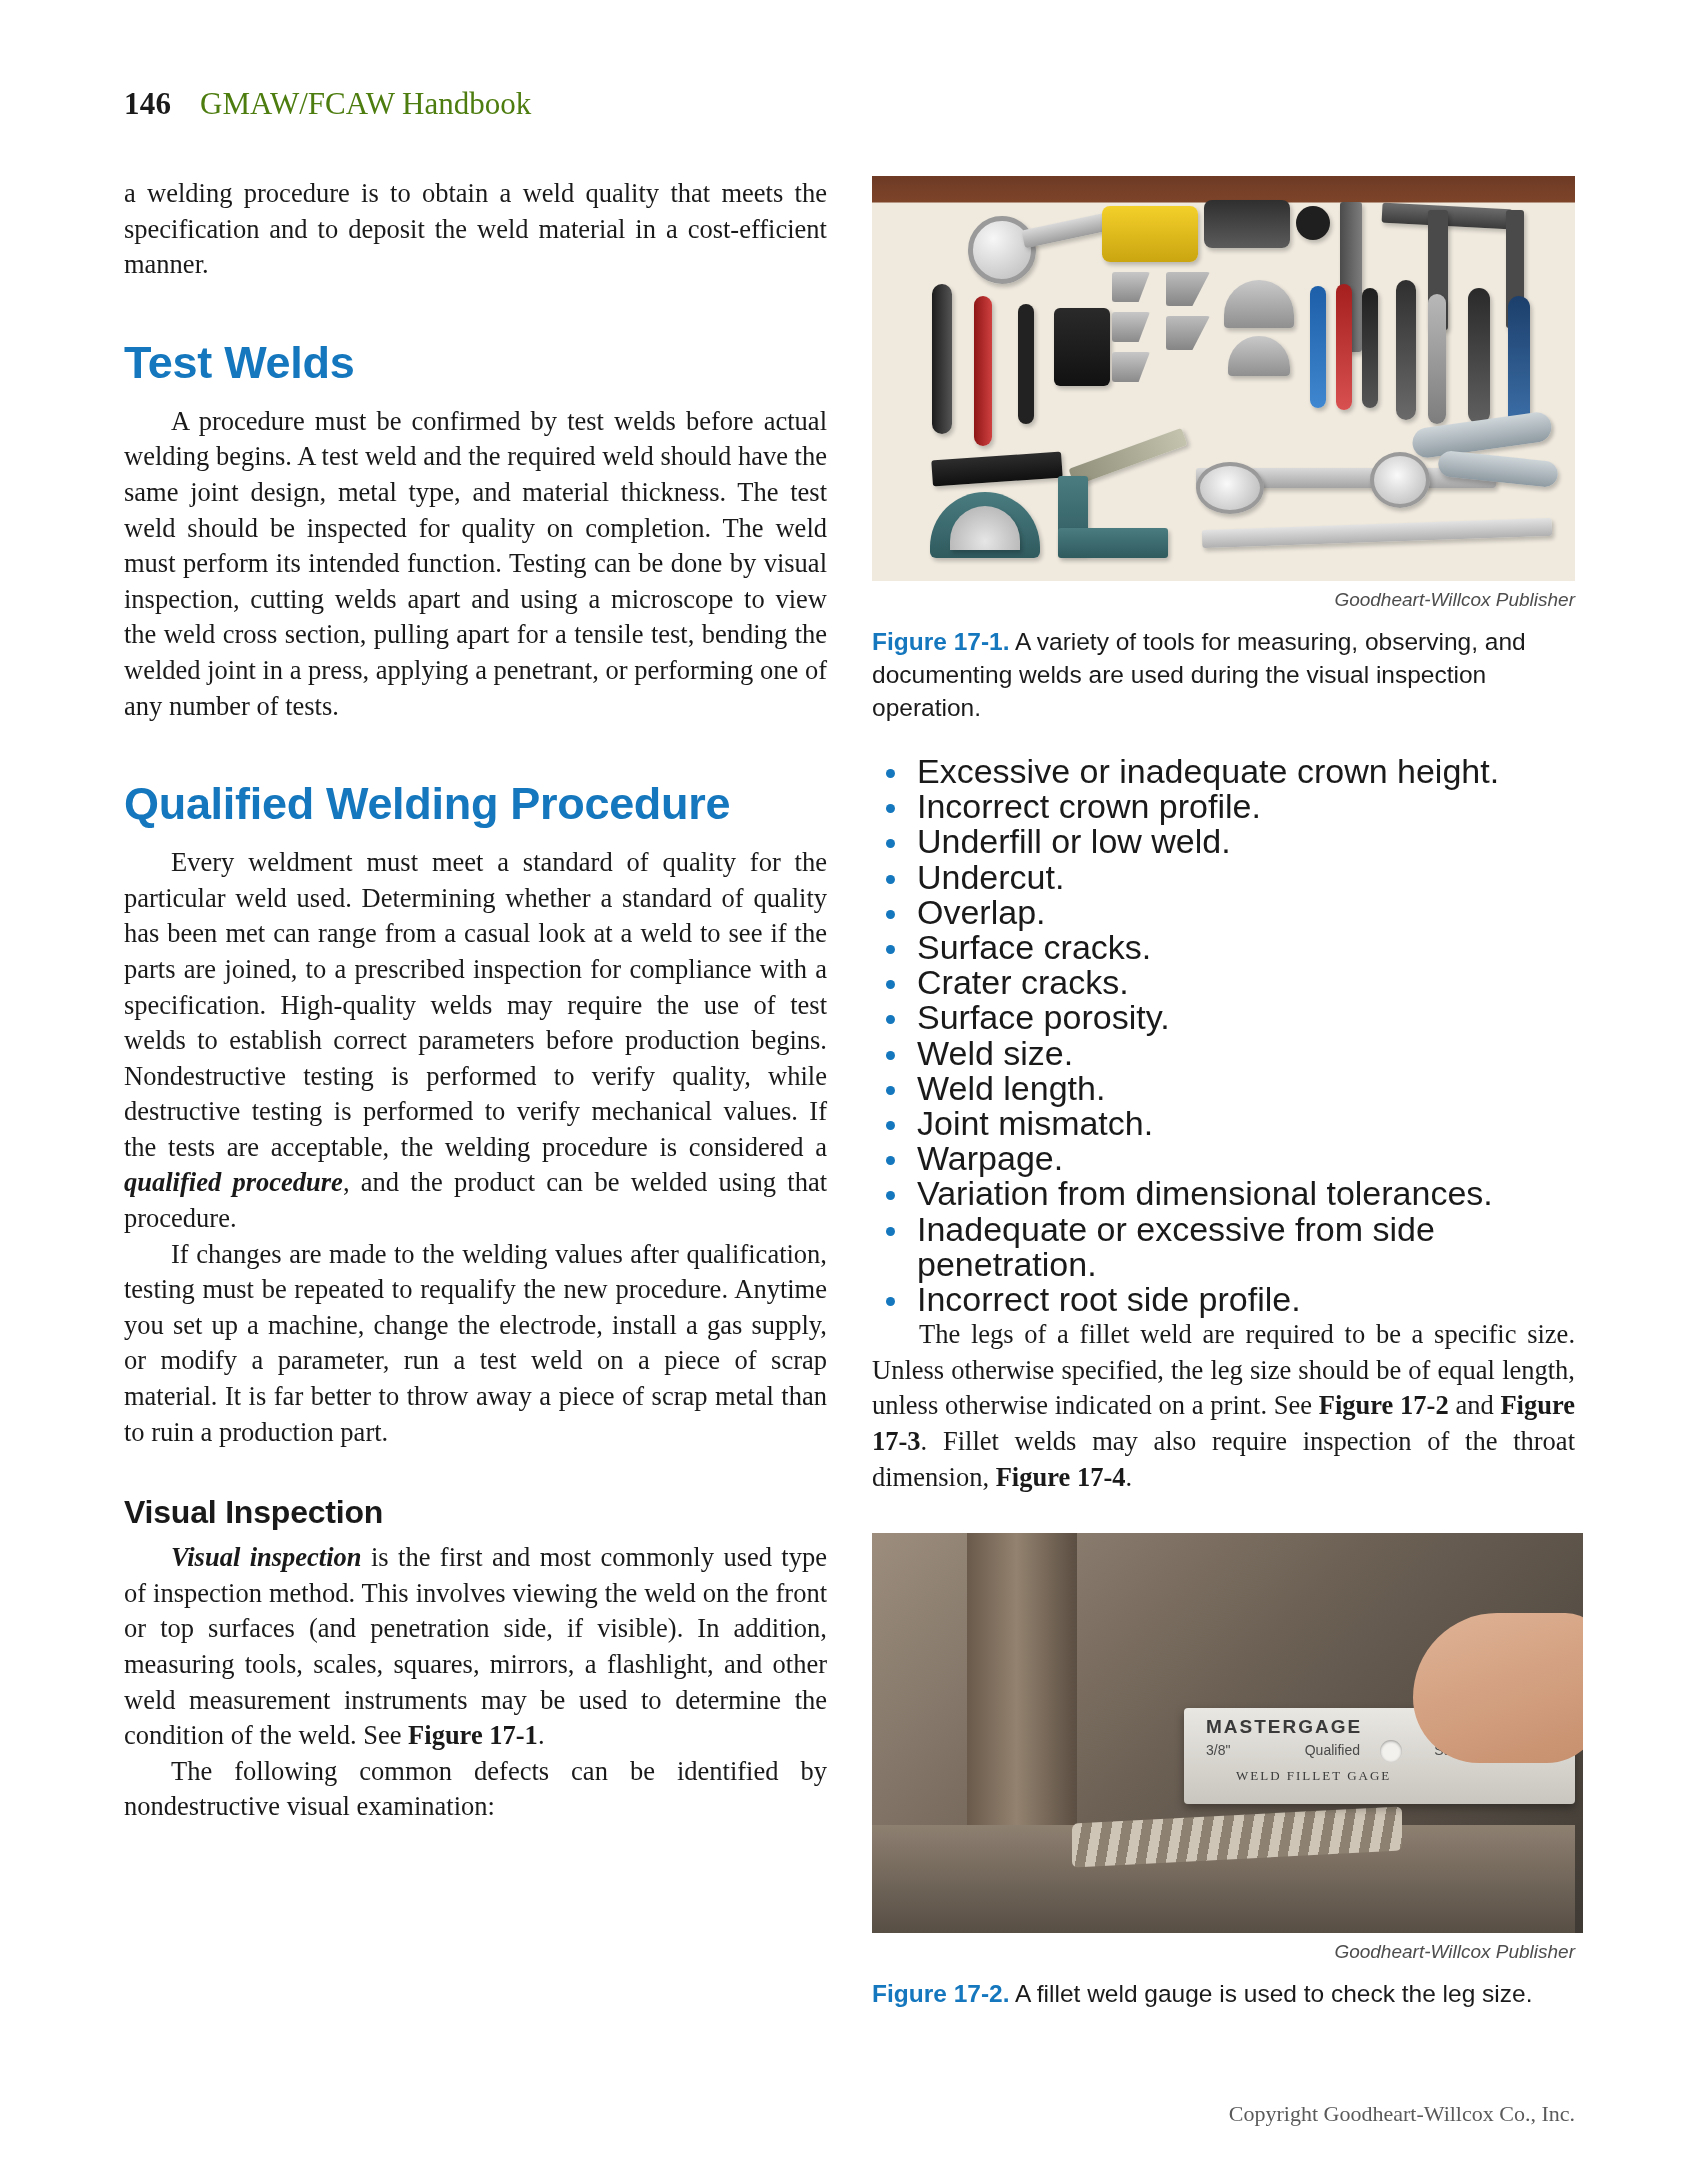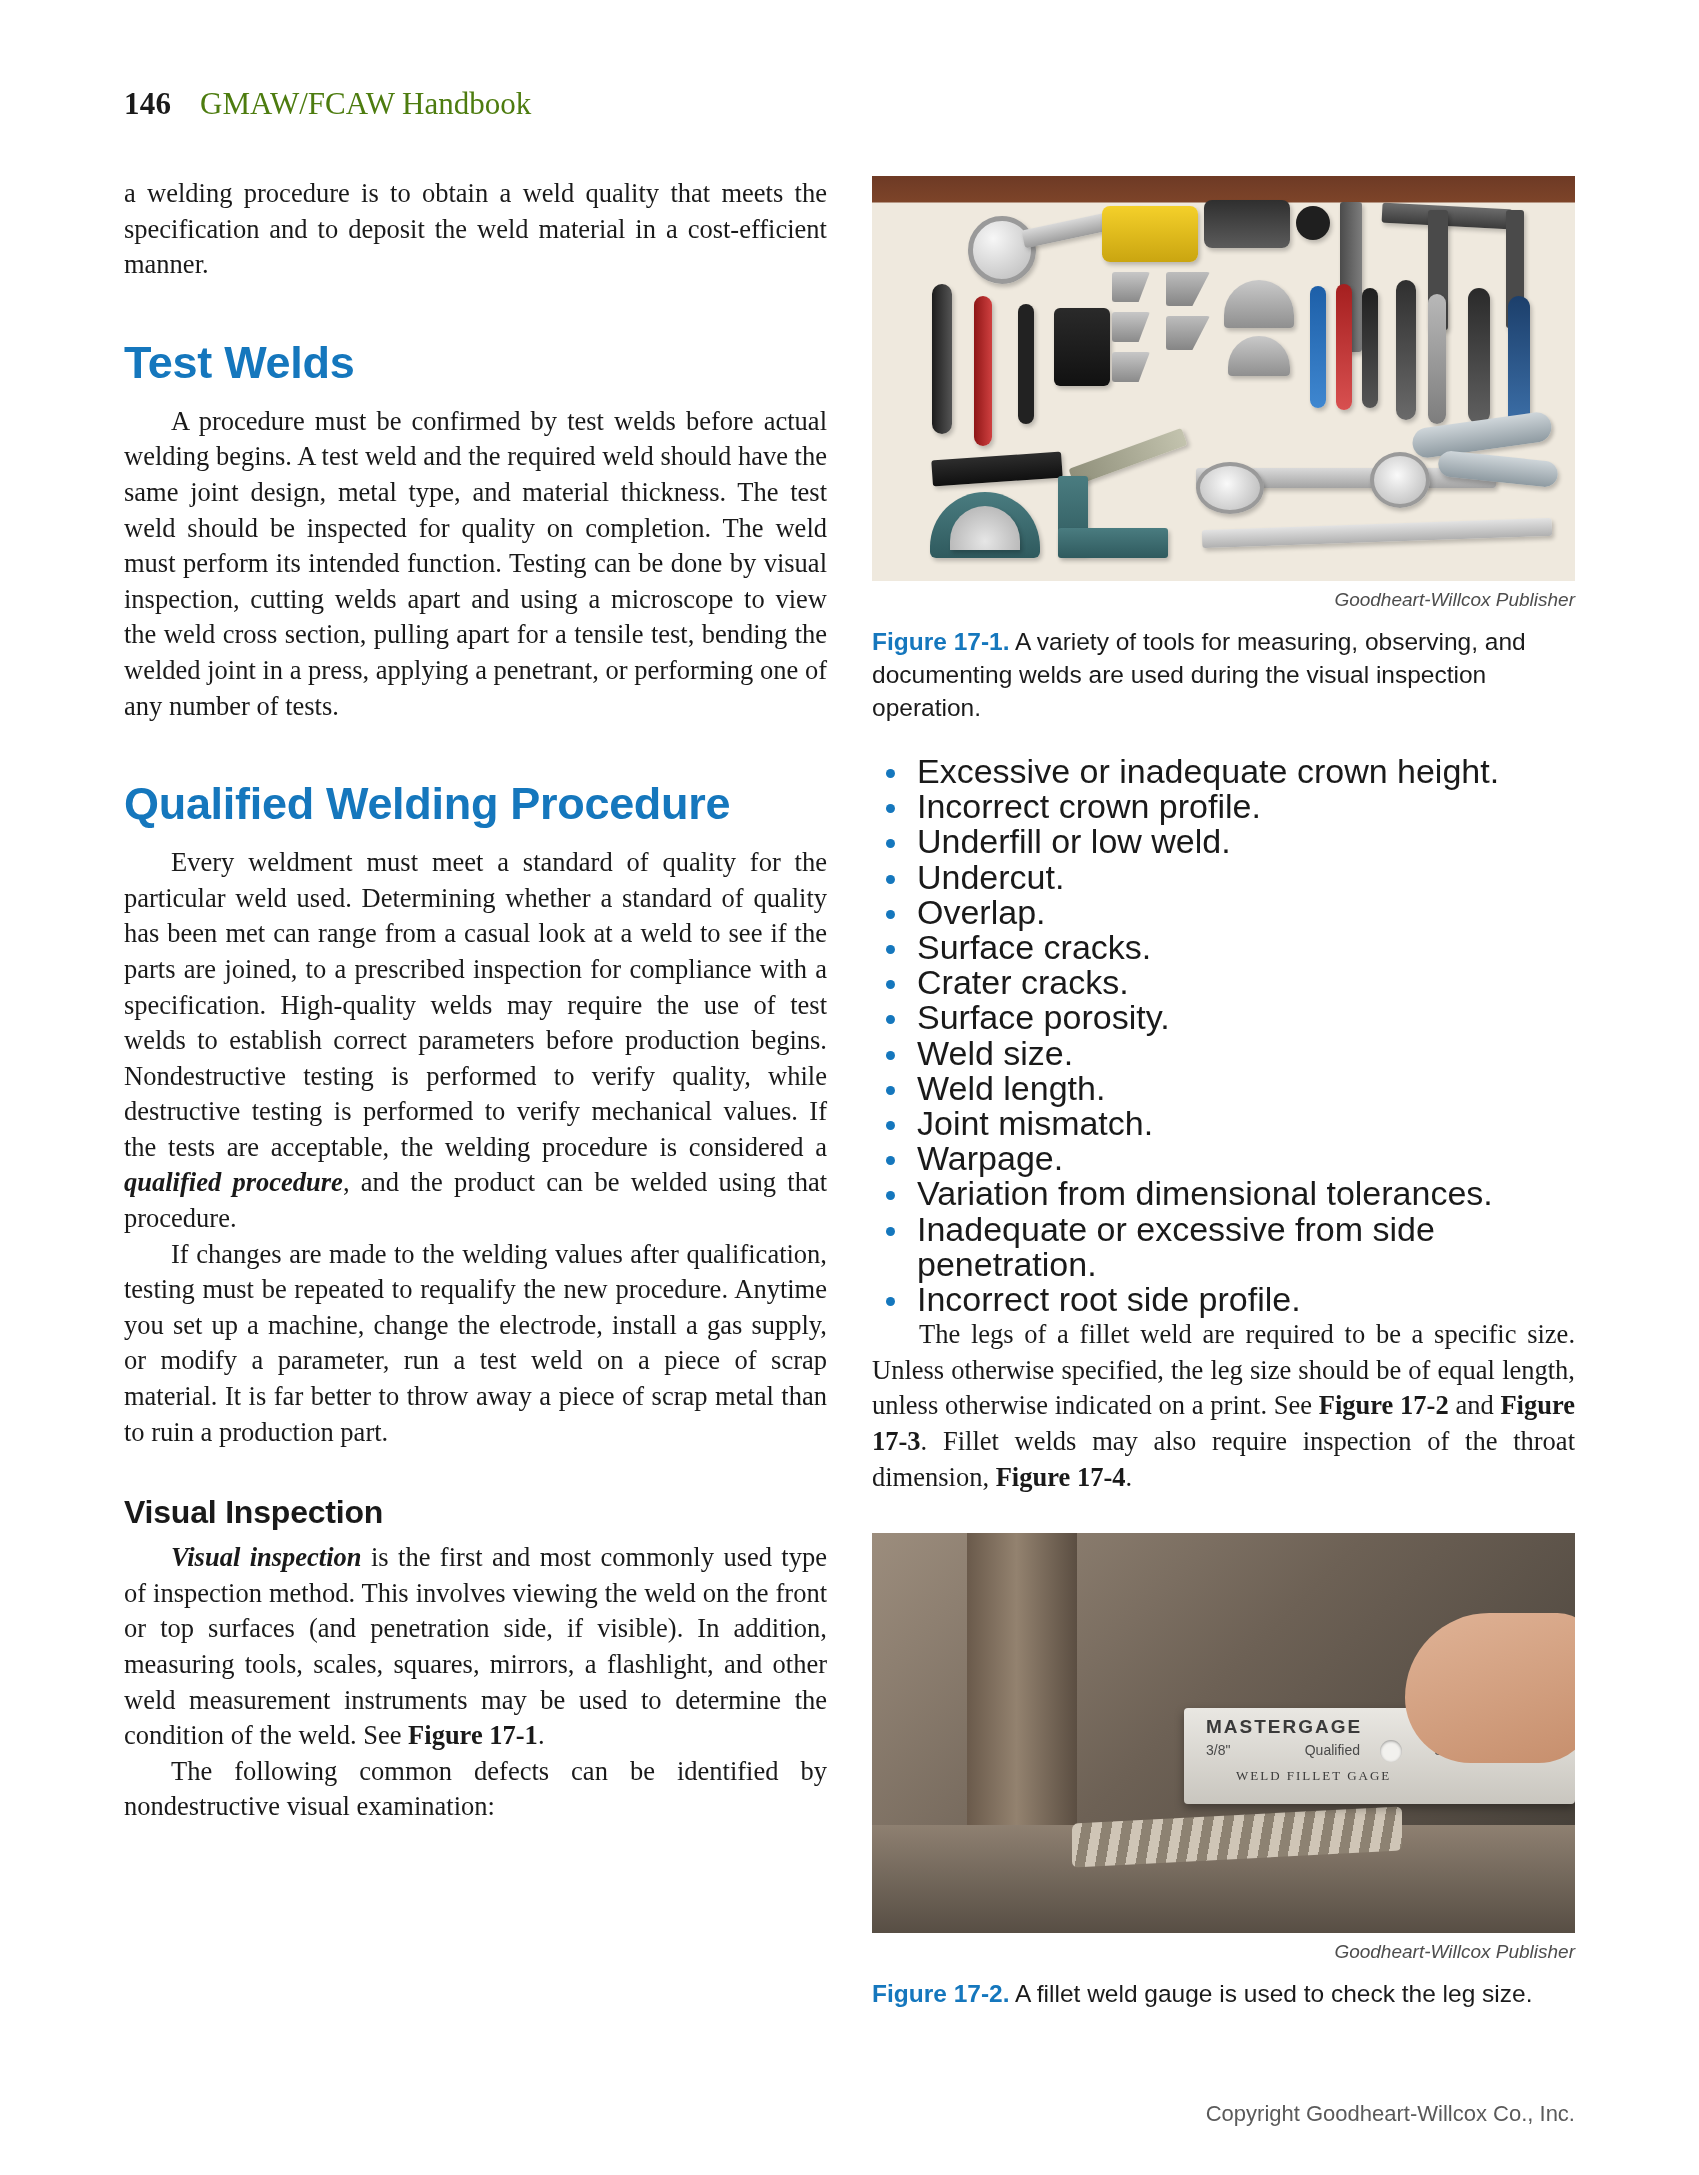--- a/index.html
+++ b/index.html
@@ -147,21 +147,21 @@
     background: #1577bd;
   }
 
   
   .footer {
     position: absolute;
     left: 0;
     right: 124px;
     top: 2085px;
     text-align: right;
-    font-family: Liberation Sans, sans-serif;
+    font-family: Liberation Serif, serif;
     font-size: 22px;
     color: #5a5a5a;
   }
 
   
   .photo1 {
     height: 405px;
     background:
       linear-gradient(180deg, #6e3a25 0%, #7d4429 26px, #efe9de 27px, #efe9de 100%);
     position: relative;
@@ -169,20 +169,21 @@
   .photo1 .tool {
     position: absolute;
     border-radius: 3px;
     box-shadow: 2px 3px 4px rgba(0,0,0,0.22);
   }
   .photo2 {
     height: 400px;
     position: relative;
     background: linear-gradient(135deg, #9c8d7d 0%, #6d6155 45%, #3f3a34 100%);
     overflow: hidden;
+    padding-left: 8px;
   }
   .photo2 .plate-v {
     position: absolute;
     left: 95px; top: 0; width: 110px; height: 300px;
     background: linear-gradient(90deg,#6a5a4b,#93826f 45%,#5b4e42);
   }
   .photo2 .plate-h {
     position: absolute;
     left: 0; top: 292px; width: 703px; height: 108px;
     background: linear-gradient(180deg,#8e8071,#574e44);

